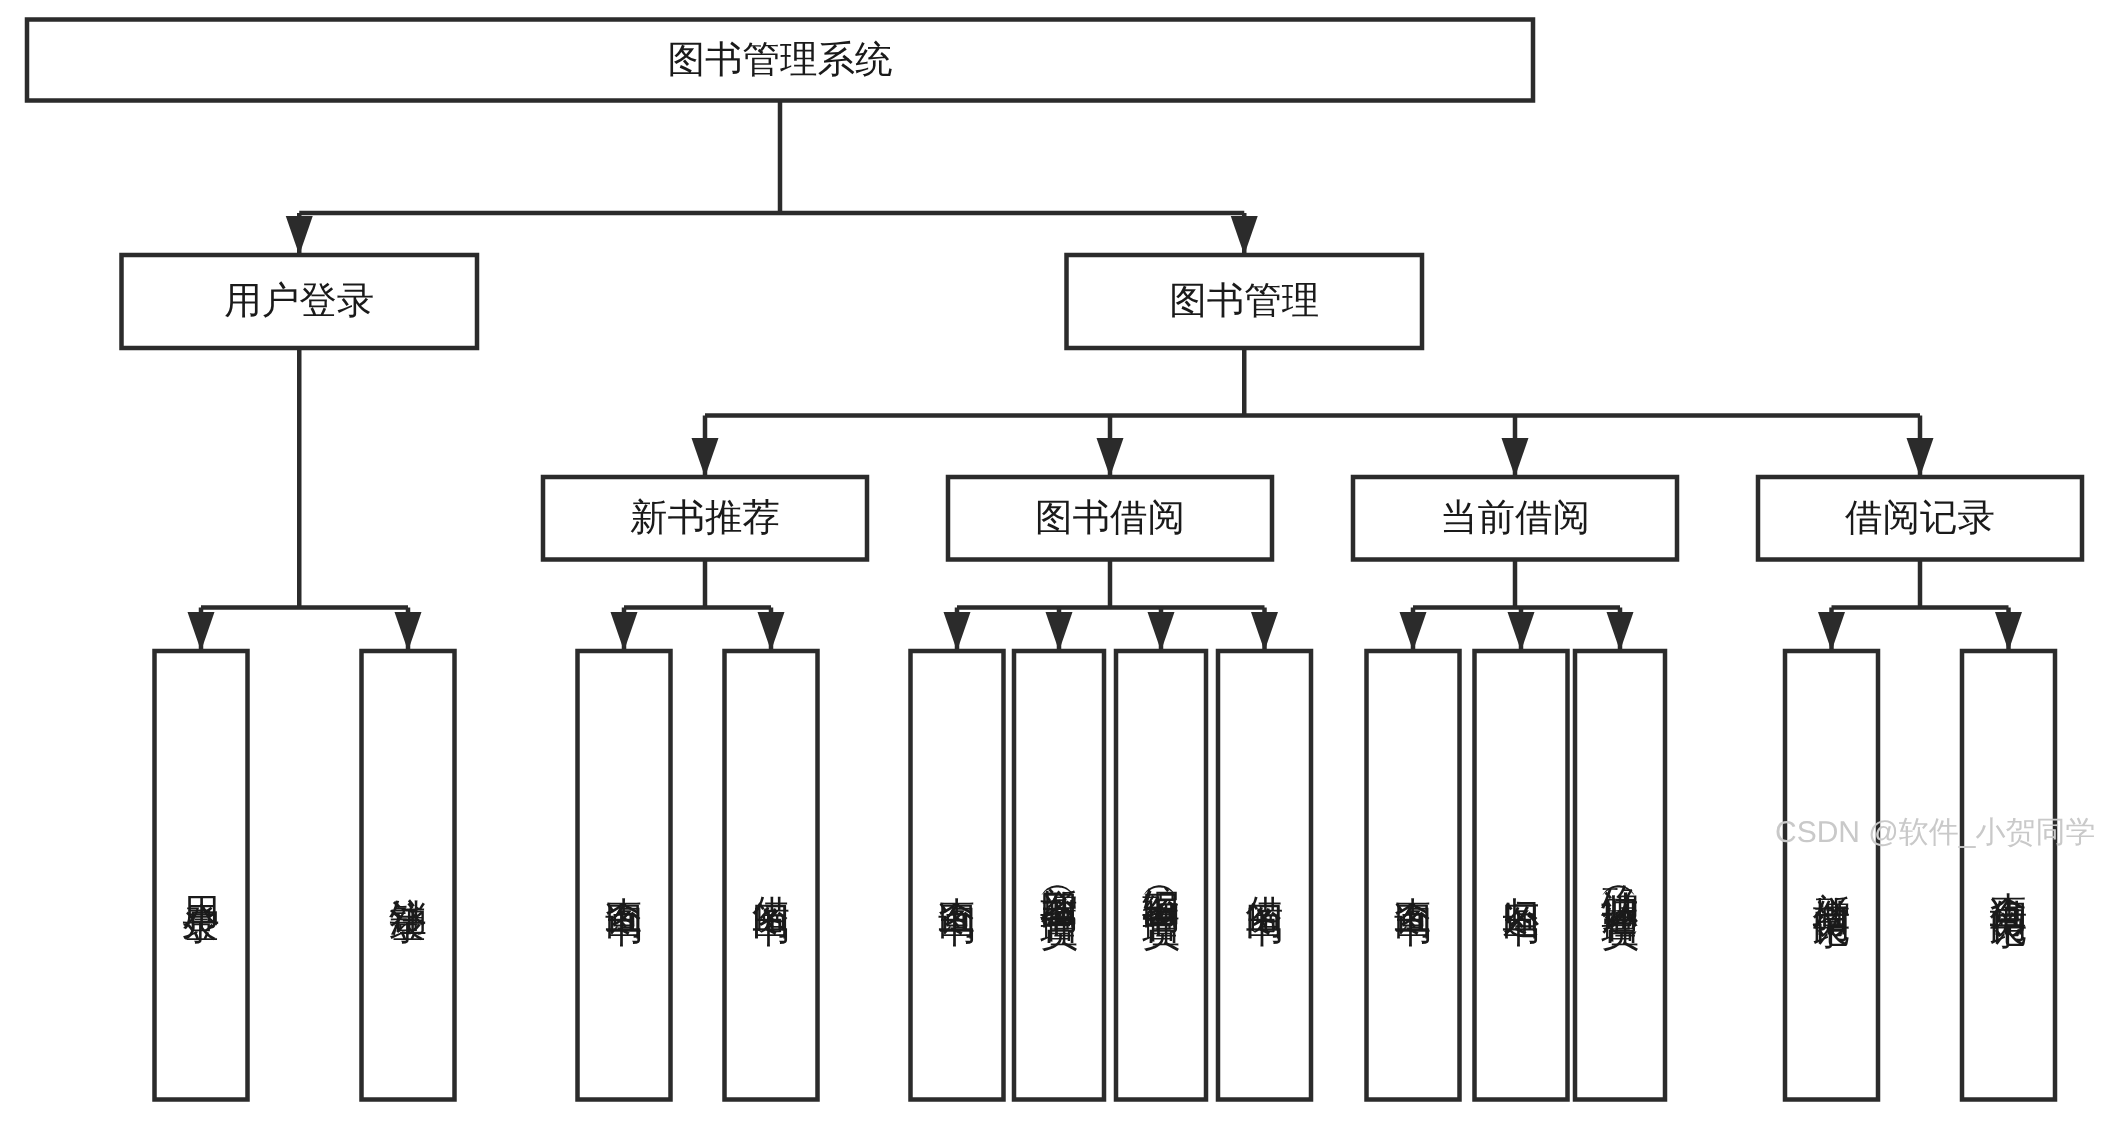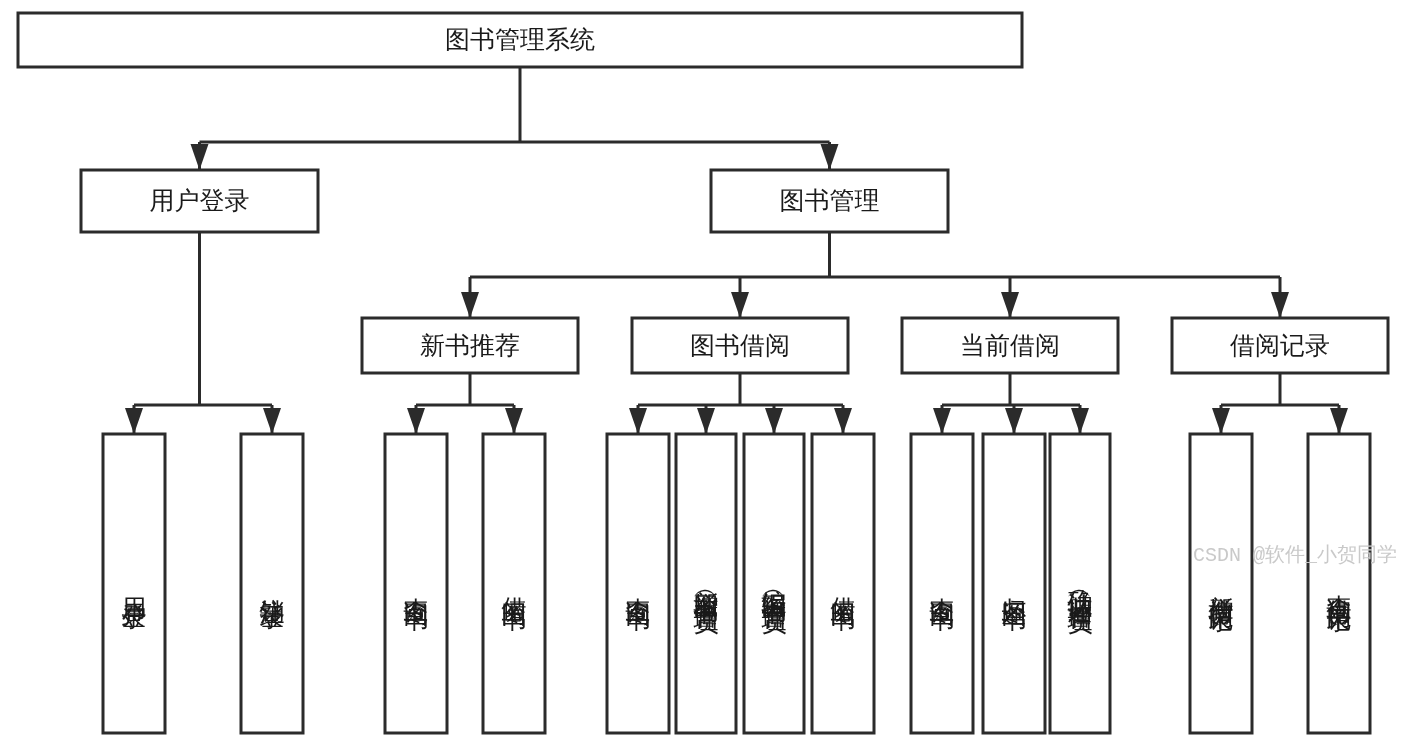--- a/index.html
+++ b/index.html
@@ -21,21 +21,21 @@
   .leaf-label{
     font-family:"DejaVu Sans","Liberation Sans",sans-serif;
     fill:#1a1a1a;font-size:25px;
     writing-mode:vertical-rl;
     text-orientation:upright;
     text-anchor:middle;
     letter-spacing:3px;
   }
   .watermark{
     position:absolute;right:8px;bottom:4px;
-    font-family:Liberation Mono, monospace;
+    font-family:Liberation Sans, sans-serif;
     font-size:20px;color:#c9c9c9;white-space:nowrap;
     pointer-events:none;user-select:none;
   }
 </style>
 </head>
 <body>
 
 <div id="diagram-root">
   <svg id="diagram-svg" width="1405" height="747" viewBox="0 0 1405 747" xmlns="http://www.w3.org/2000/svg">
     <g id="connectors-layer">

